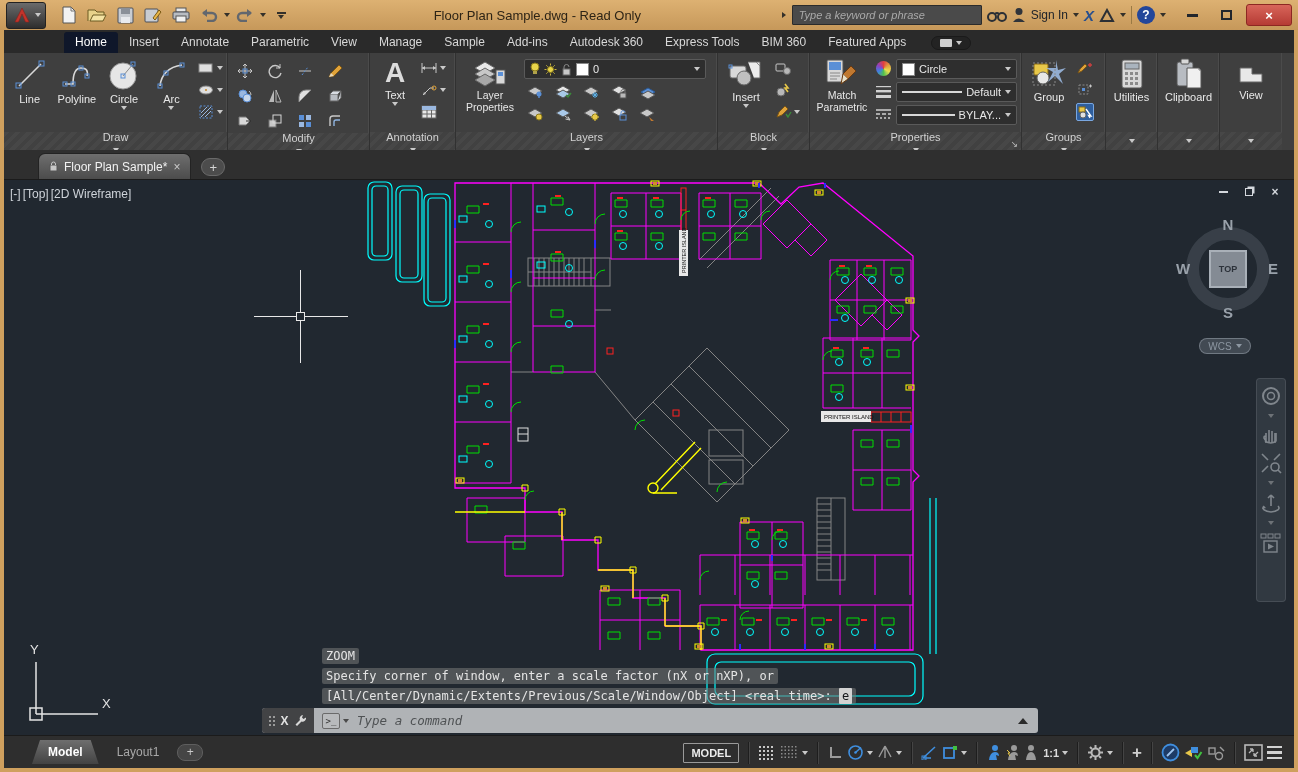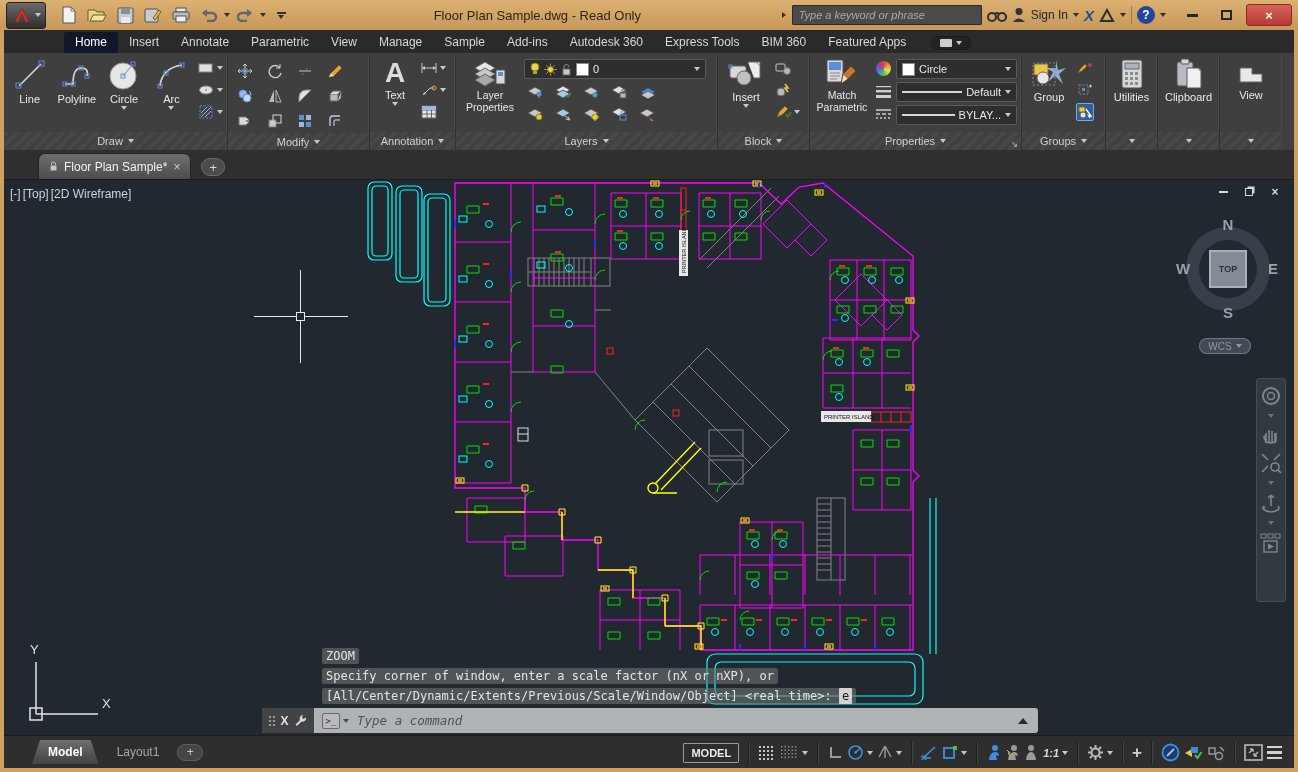--- a/index.html
+++ b/index.html
@@ -36,21 +36,21 @@
   .rtab{padding:3px 11px 4px;font-size:12px;color:#d8d8d8;white-space:nowrap;}
   .rtab.active{background:#0f172a;color:#fff;border-radius:3px 3px 0 0;}
   .rtab-overflow{margin-left:14px;margin-bottom:3px;display:flex;align-items:center;gap:4px;background:#232323;
     border:1px solid #1a1a1a;border-radius:8px;padding:2px 8px;}
   .rtab-overflow i{display:block;width:12px;height:8px;background:#cfcfcf;border-radius:1px;}
   
   .ribbon{position:absolute;left:0;top:23px;right:0;height:97px;background:#3f3f3f;display:flex;}
   .panel{height:97px;display:flex;flex-direction:column;border-right:1px solid #313131;box-shadow:inset -1px 0 0 #4b4b4b;}
   .pbody{flex:1;display:flex;align-items:flex-start;padding:3px 4px 0;gap:4px;}
   .plabel{height:18px;display:flex;align-items:center;justify-content:center;gap:5px;
-    background:repeating-linear-gradient(135deg,#474747 0 4px,#414141 4px 8px);color:#d2d2d2;font-size:11px;position:relative;}
+    background:repeating-linear-gradient(135deg,#474747 0 4px,#414141 4px 8px);color:#d2d2d2;font-size:11px;position:relative;flex-direction:column;}
   .plabel .launcher{position:absolute;right:3px;bottom:1px;color:#bdbdbd;font-size:9px;}
   .bigbtn{display:flex;flex-direction:column;align-items:center;width:50px;color:#e8e8e8;font-size:11px;
     line-height:12px;padding-top:2px;text-align:center;gap:1px;}
   .sicol{display:flex;flex-direction:column;justify-content:flex-start;gap:4px;padding-top:3px;}
   .srow{display:flex;align-items:center;gap:2px;}
   .si{width:18px;height:18px;display:flex;align-items:center;justify-content:center;}
   .si.active{background:#2f5f9e;border:1px solid #7aa7e0;border-radius:2px;}
   .mgrid{display:grid;grid-template-columns:repeat(4,30px);grid-auto-rows:25px;align-items:center;justify-items:start;padding-top:2px;}
   .combo{display:flex;align-items:center;gap:4px;background:#2e2e2e;border:1px solid #5a5a5a;border-radius:2px;
     color:#e8e8e8;font-size:11px;padding:0 5px;height:20px;}
@@ -116,21 +116,21 @@
   .ltab{height:24px;padding:0 16px;display:flex;align-items:center;font-size:12px;color:#a8a8a8;
     clip-path:polygon(12% 0,88% 0,100% 100%,0 100%);}
   .ltab.active{background:linear-gradient(#6e6e6e,#434343);color:#fff;font-weight:bold;}
   .ltab-plus{width:26px;height:17px;border-radius:8px;background:#454545;border:1px solid #5e5e5e;color:#c9c9c9;
     display:flex;align-items:center;justify-content:center;font-size:12px;}
   .sb-right{position:absolute;right:6px;top:0;height:33px;display:flex;align-items:center;gap:3px;}
   .sb-group{display:flex;align-items:center;gap:4px;padding:0 6px;height:26px;}
   .sb-sep{width:1px;height:22px;background:#1e1e1e;box-shadow:1px 0 0 #444;}
   .sb-btn{display:flex;align-items:center;gap:3px;}
   .model-btn{border:1px solid #9a9a9a;color:#ececec;font-size:11px;font-weight:bold;padding:3px 7px;border-radius:1px;}
-  .sb-scale{color:#dcdcdc;font-size:11px;font-weight:bold;display:flex;align-items:center;gap:3px;font-style:italic;}
+  .sb-scale{color:#dcdcdc;font-size:11px;font-weight:bold;display:flex;align-items:center;gap:3px;}
   .plus-glyph{color:#cfcfcf;font-size:17px;font-weight:bold;line-height:1;}
   .burger{display:flex;flex-direction:column;gap:3px;}
   .burger i{display:block;width:15px;height:2.5px;background:#d2d2d2;}
 </style>
 </head>
 <body>
 
 <div class="window">
 
   <div class="titlebar">

